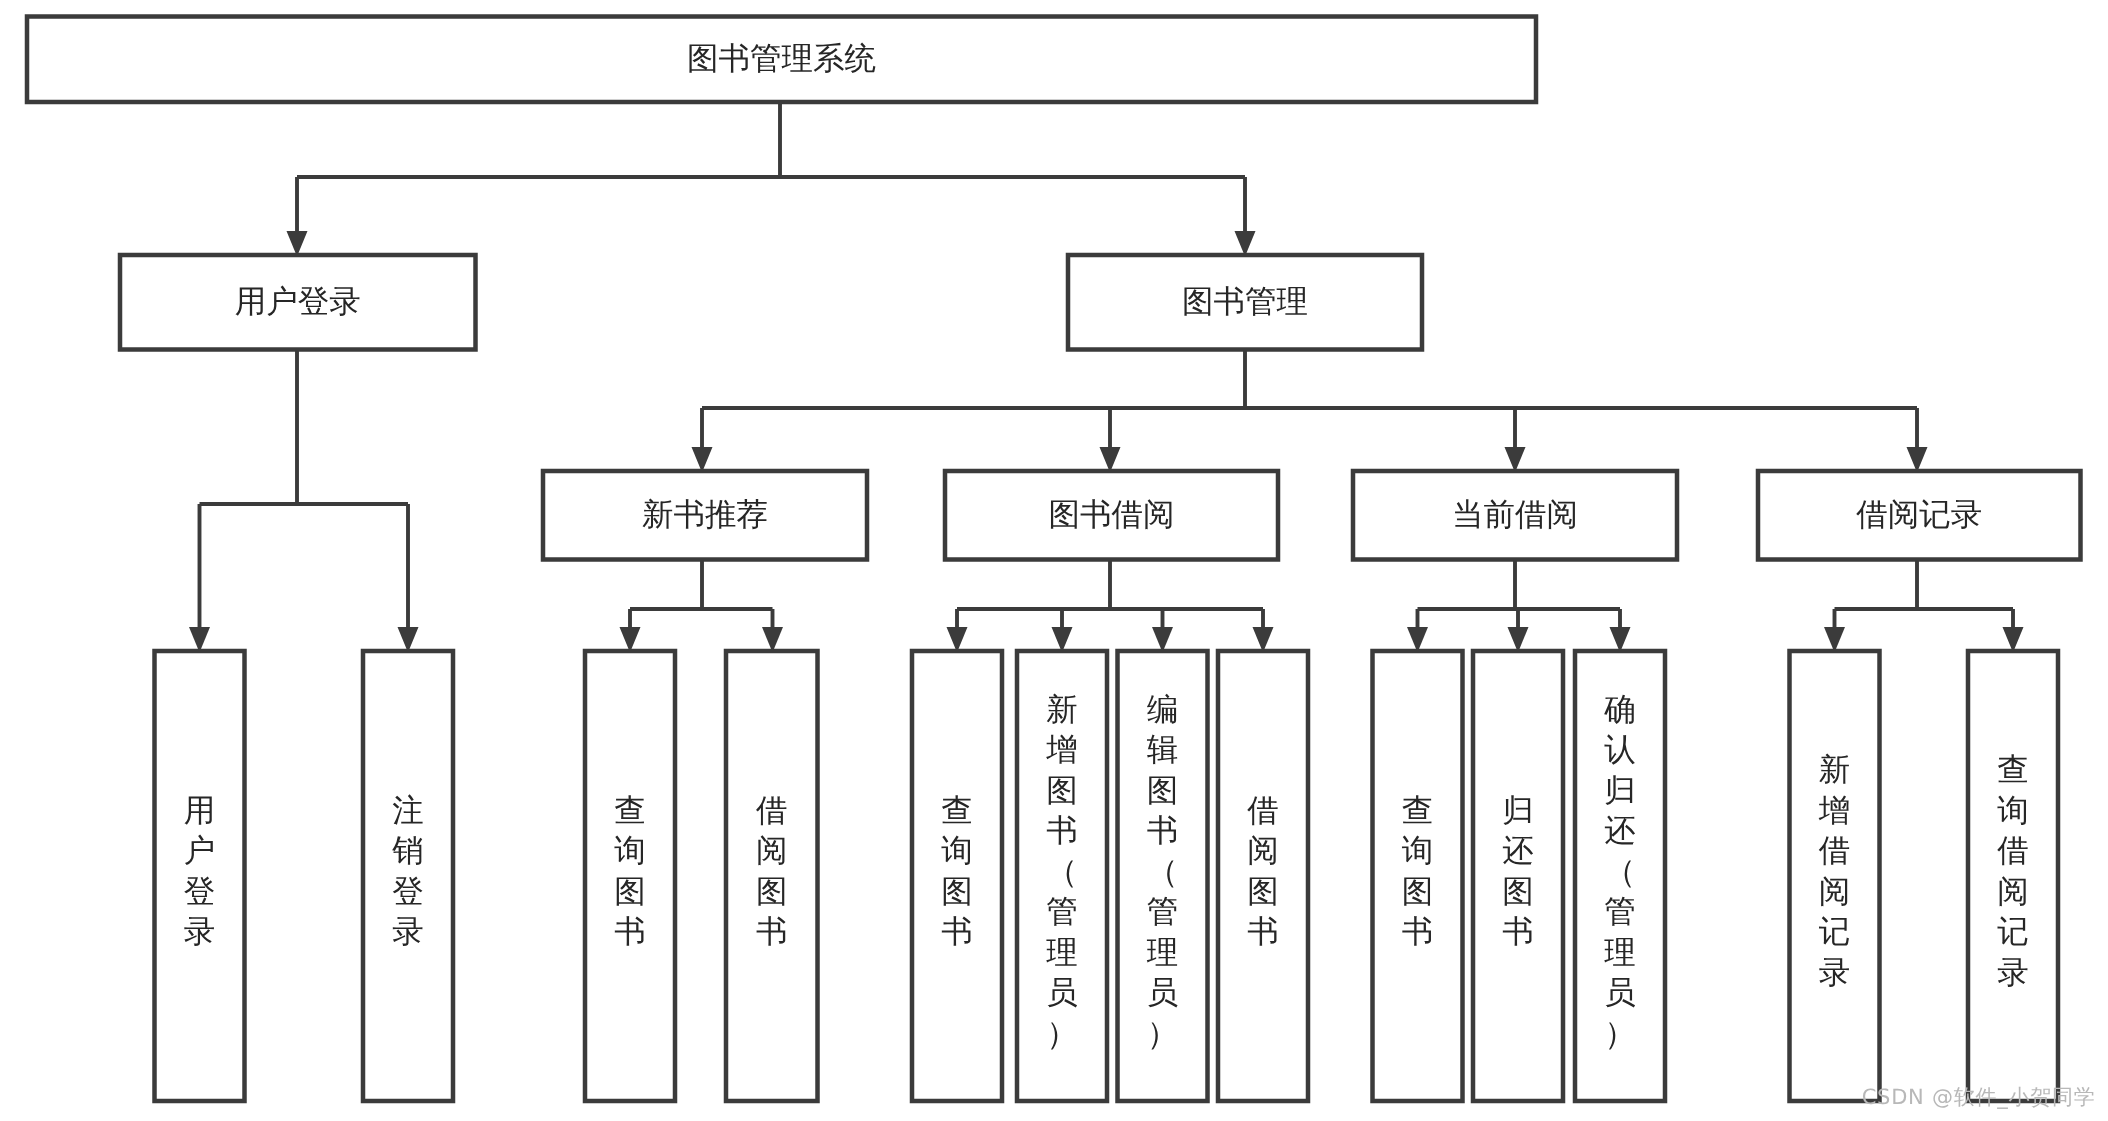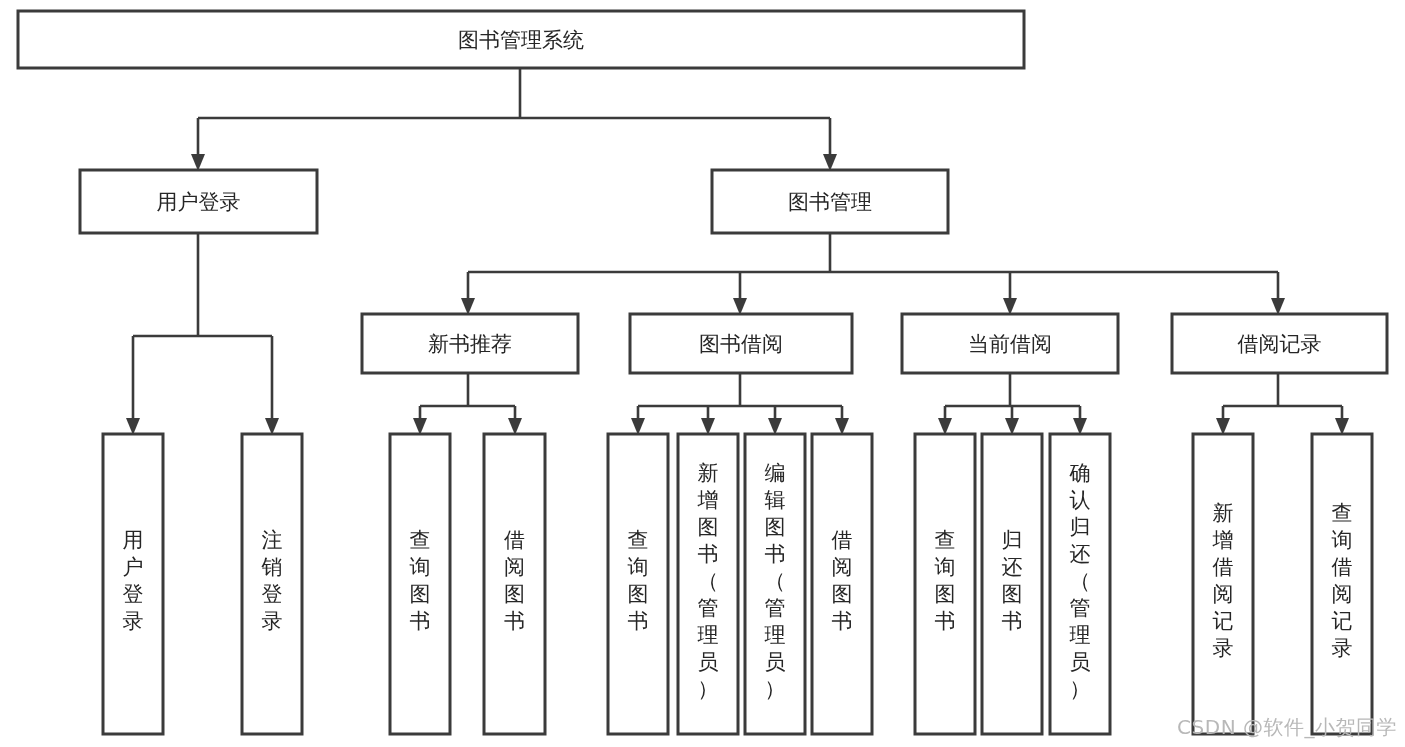--- a/index.html
+++ b/index.html
@@ -54,21 +54,21 @@
     font-family: "DejaVu Sans", "Liberation Sans", sans-serif;
     font-size: 21px;
     text-anchor: middle;
     white-space: pre;
   }
   .watermark-text {
     position: absolute;
     right: 8px;
     bottom: 6px;
     font-family: "DejaVu Sans", "Liberation Sans", sans-serif;
-    font-size: 20px;
+    font-size: 14px;
     color: #b8b8b8;
     letter-spacing: 0.5px;
     user-select: none;
     pointer-events: none;
   }
 </style>
 </head>
 <body>
 
 <div id="diagram-root">

